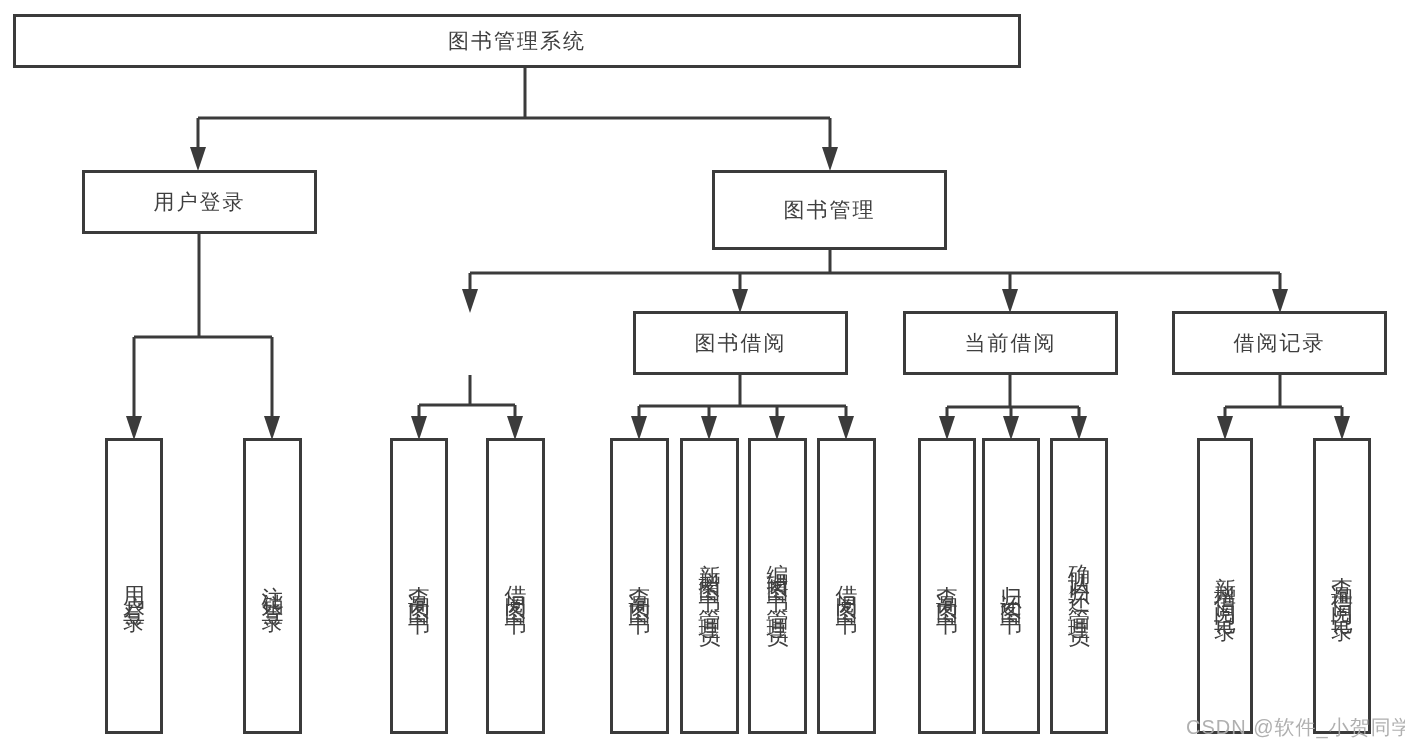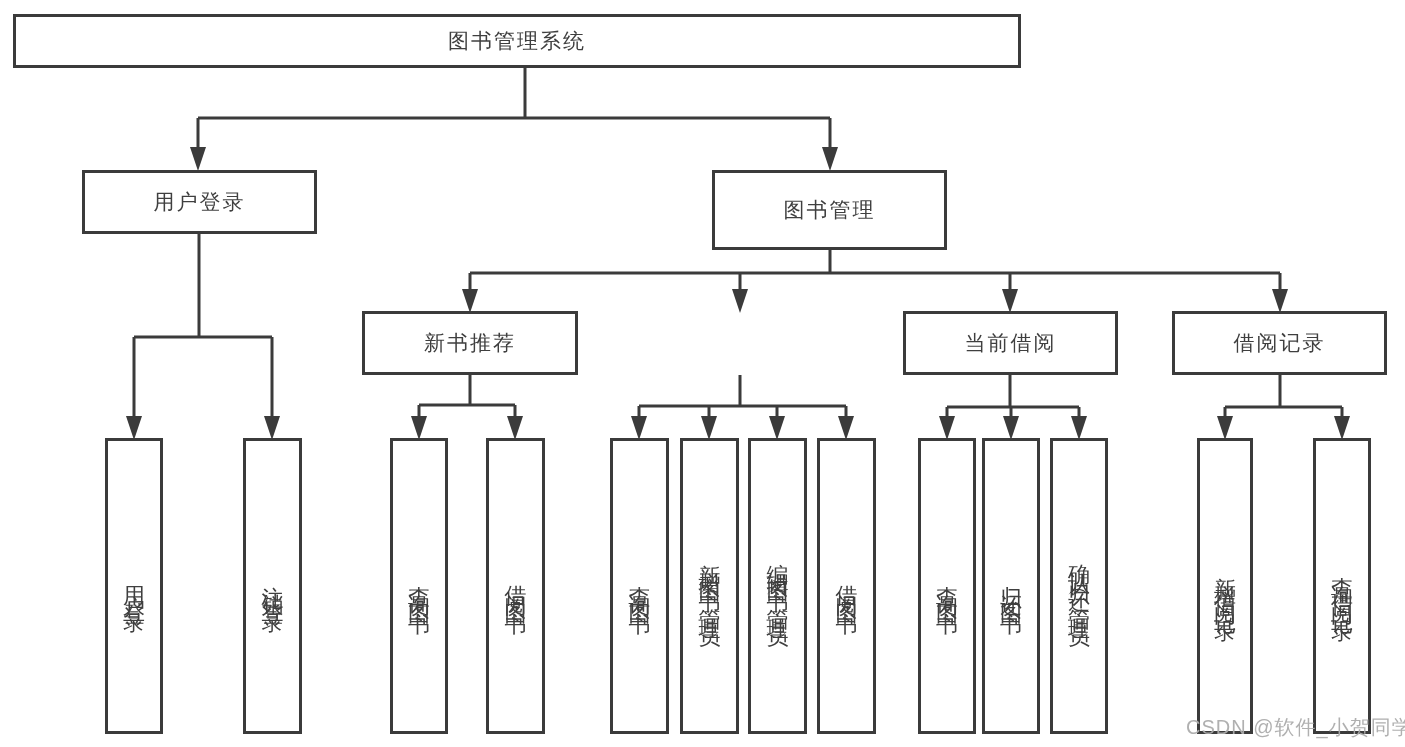--- a/index.html
+++ b/index.html
@@ -103,21 +103,21 @@
       <polygon points="1217,416 1233,416 1225,440"></polygon>
       <polygon points="1334,416 1350,416 1342,440"></polygon>
     </g>
   </svg>
 
   <div class="node" style="left:13px; top:14px; width:1008px; height:54px;">图书管理系统</div>
 
   <div class="node" style="left:82px; top:170px; width:235px; height:64px;">用户登录</div>
   <div class="node" style="left:712px; top:170px; width:235px; height:80px;">图书管理</div>
 
-  <div class="node" style="left:362px; top:311px; width:216px; height:64px;">新书推荐</div>
+  <div class="node" style="left:633px; top:311px; width:215px; height:64px;">图书借阅</div>
   <div class="node" style="left:903px; top:311px; width:215px; height:64px;">当前借阅</div>
   <div class="node" style="left:1172px; top:311px; width:215px; height:64px;">借阅记录</div>
 
   <div class="leaf" style="left:105px; width:58px;">
     <span>用户登录</span>
   </div>
   <div class="leaf" style="left:243px; width:59px;">
     <span>注销登录</span>
   </div>
 

